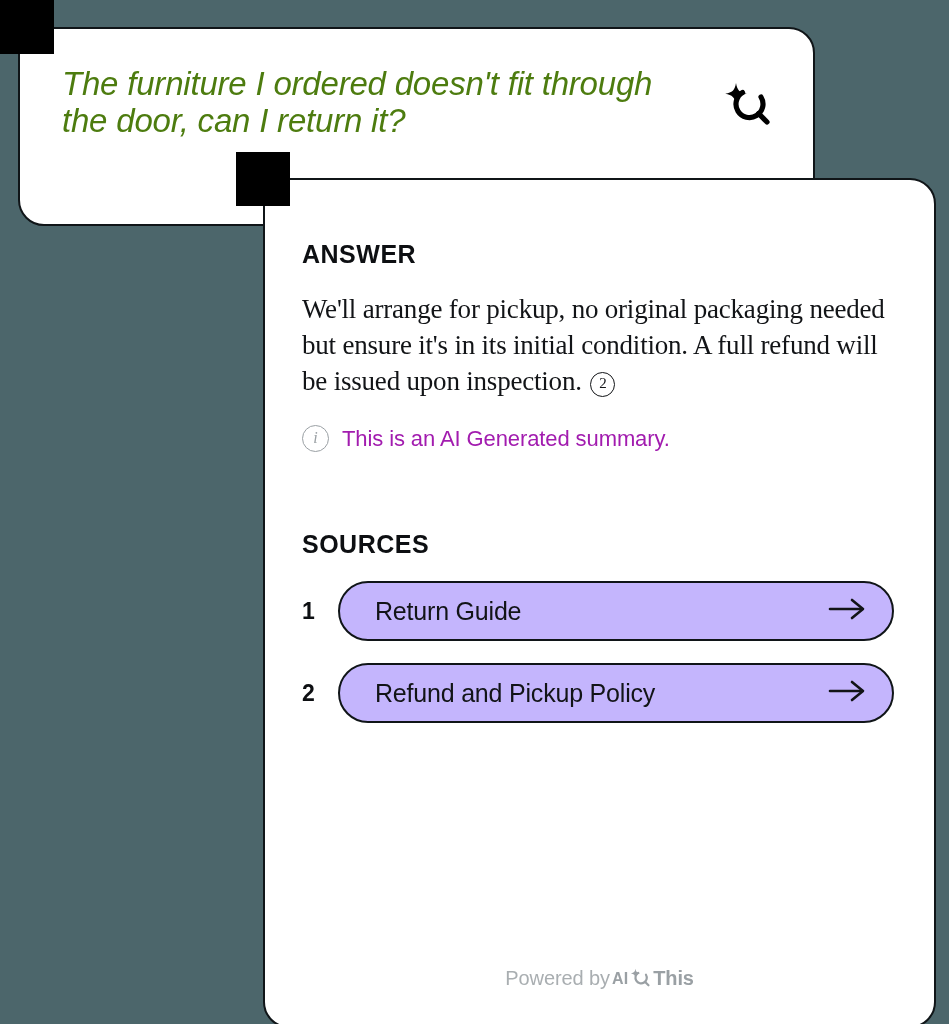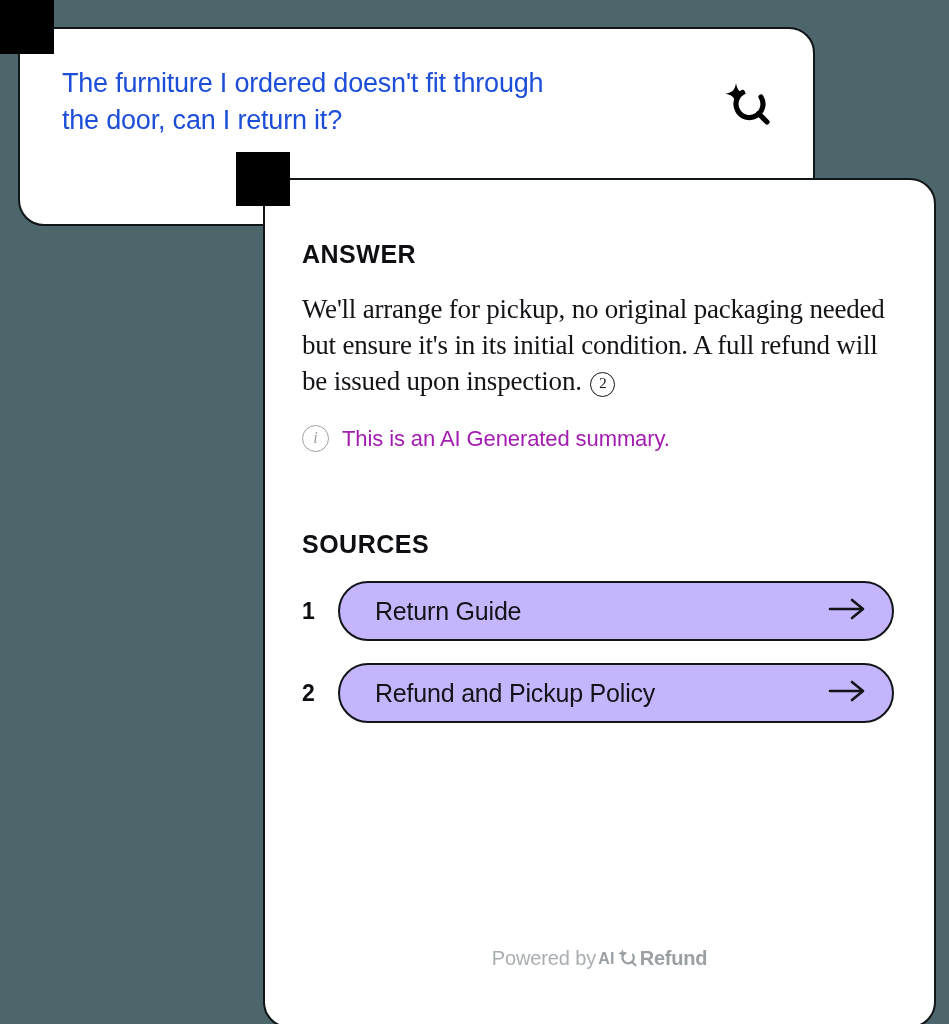--- a/index.html
+++ b/index.html
@@ -22,26 +22,27 @@
     top: 27px;
     width: 797px;
     height: 199px;
     box-sizing: border-box;
     background: #ffffff;
     border: 2px solid #101518;
     border-radius: 26px;
     padding: 36px 42px 0 42px;
   }
   #question-text {
-    font-size: 27px;
+    font-size: 33px;
     line-height: 37px;
-    color: #1d4ed8;
+    color: #4d7c0f;
     letter-spacing: -0.2px;
     max-width: 640px;
     white-space: pre-line;
+    font-style: italic;
   }
 
   
   .sparkle {
     display: block;
     background: #000000;
   }
   .sparkle svg { display: block; }
 
   #question-sparkle {
@@ -175,21 +176,21 @@
     color: #121417;
     letter-spacing: -0.2px;
   }
   .arrow-icon { flex: 0 0 auto; }
 
   
   #powered-by {
     position: absolute;
     left: 0;
     right: 0;
-    bottom: 56px;
+    bottom: 36px;
     display: flex;
     align-items: center;
     justify-content: center;
     gap: 2px;
   }
   #powered-by-label {
     font-size: 20px;
     color: #a9aeb1;
     letter-spacing: -0.1px;
   }
@@ -277,21 +278,21 @@
   <div id="powered-by">
     <span id="powered-by-label">Powered by</span>
     <span id="brand-ai">AI</span>
     <span>
       <svg id="brand-logo-icon" viewBox="0 0 50 50" aria-hidden="true">
         <path d="M 38 16 A 13.5 13.5 0 1 1 19.5 11.5" fill="none" stroke="#9aa0a4" stroke-width="5.2" stroke-linecap="round"></path>
         <line x1="35.5" y1="32.5" x2="44" y2="41" stroke="#9aa0a4" stroke-width="5.2" stroke-linecap="round"></line>
         <path d="M 13 2 C 14.2 9.2 16.6 11.6 23.8 12.8 C 16.6 14 14.2 16.4 13 23.6 C 11.8 16.4 9.4 14 2.2 12.8 C 9.4 11.6 11.8 9.2 13 2 Z" fill="#9aa0a4"></path>
       </svg>
     </span>
-    <span id="brand-findr">Refund</span>
+    <span id="brand-findr">This</span>
   </div>
 
 </div>
 
 <div id="answer-sparkle" class="sparkle">
   <svg viewBox="0 0 54 54" width="54" height="54" aria-hidden="true">
     <path d="M 27 0 C 29 22 32 25 54 27 C 32 29 29 32 27 54 C 25 32 22 29 0 27 C 22 25 25 22 27 0 Z" fill="#000000"></path>
   </svg>
 </div>
 

